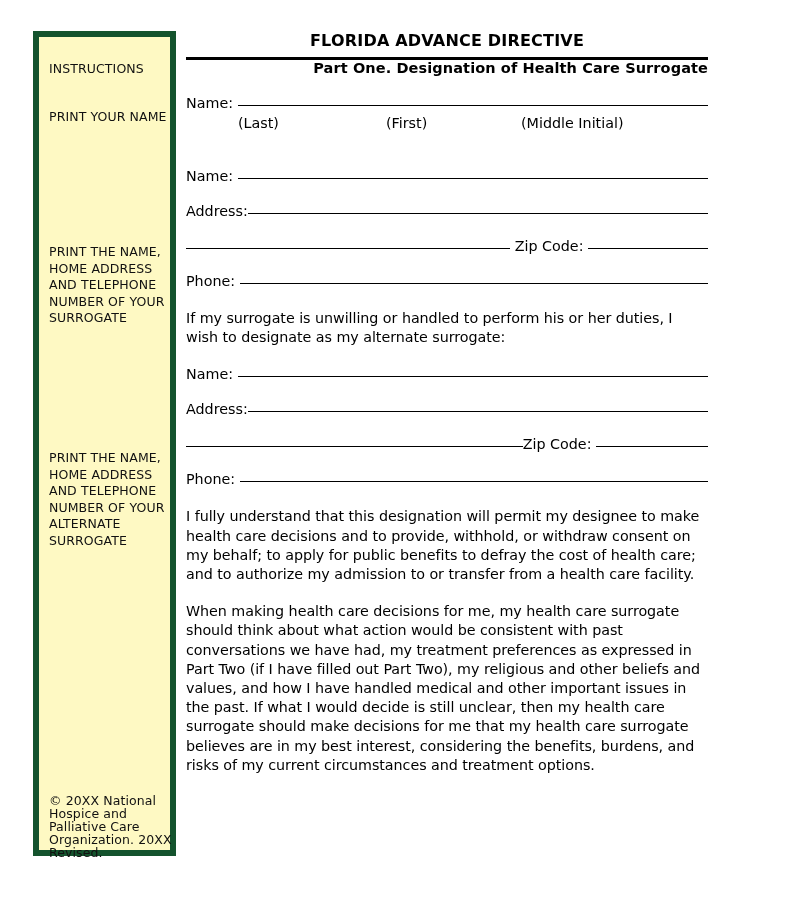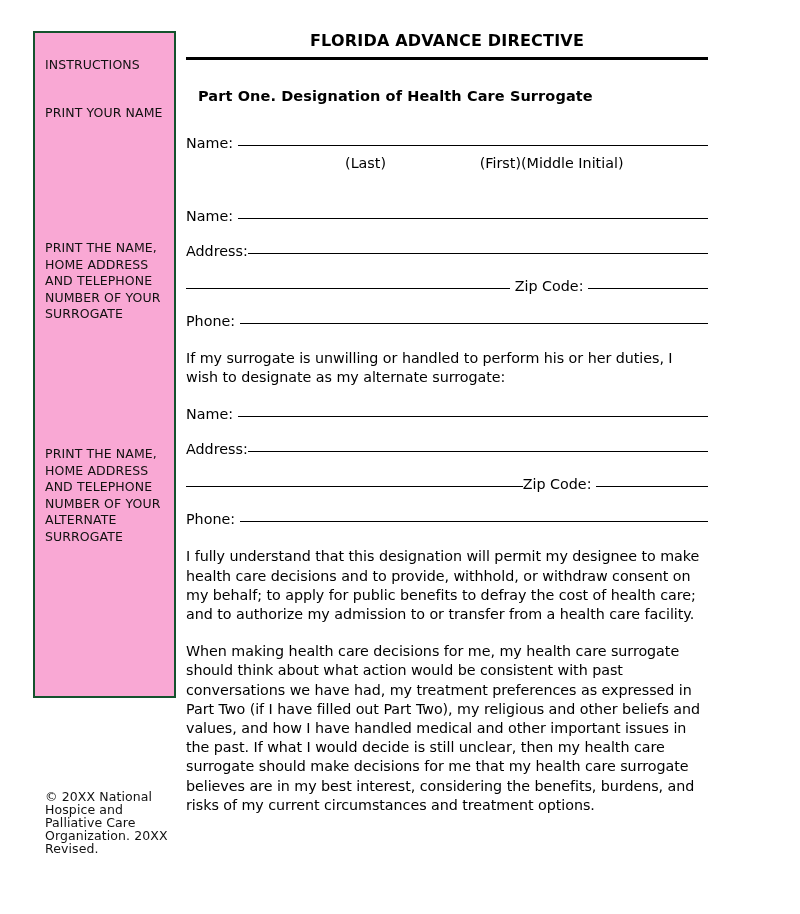--- a/index.html
+++ b/index.html
@@ -18,23 +18,23 @@
     background: #ffffff;
     overflow: hidden;
   }
 
   
   .sidebar {
     position: absolute;
     left: 33px;
     top: 31px;
     width: 143px;
-    height: 667px;
-    background: #f9a8d4;
-    border: 2px solid #14532d;
+    height: 825px;
+    background: #fef9c3;
+    border: 6px solid #14532d;
     box-sizing: border-box;
   }
   .side-note {
     position: absolute;
     left: 10px;
     width: 128px;
     font-size: 12.5px;
     line-height: 16.5px;
     color: #111111;
     letter-spacing: 0.1px;
@@ -62,23 +62,23 @@
   }
   .title-rule {
     border: none;
     border-top: 3px solid #000000;
     margin: 7px 0 0 0;
     height: 0;
   }
   .part-title {
     font-size: 14.5px;
     font-weight: bold;
-    text-align: left;
-    margin: 12px;
-    padding-top: 16px;
+    text-align: right;
+    margin: 0;
+    padding-top: 0;
     letter-spacing: 0.1px;
   }
 
   .para {
     font-size: 14.3px;
     line-height: 19.2px;
     margin: 0;
     letter-spacing: -0.05px;
   }
 
@@ -100,21 +100,20 @@
   }
   .rule.fixed-zip { flex: none; width: 120px; }
   .rule.fixed-zip-alt { flex: none; width: 112px; }
   .zip-seg { flex: none; white-space: pre; }
 
   .subcaption {
     display: flex;
     font-size: 14.3px;
     padding-left: 52px;
     padding-top: 2px;
-    text-align: right;
   }
   .subcaption .c1 { width: 148px; }
   .subcaption .c2 { width: 135px; }
   .subcaption .c3 { width: auto; }
   .sp-16 { height: 16px; }
   .sp-18 { height: 18px; }
   .sp-20 { height: 20px; }
 </style>
 </head>
 <body>

